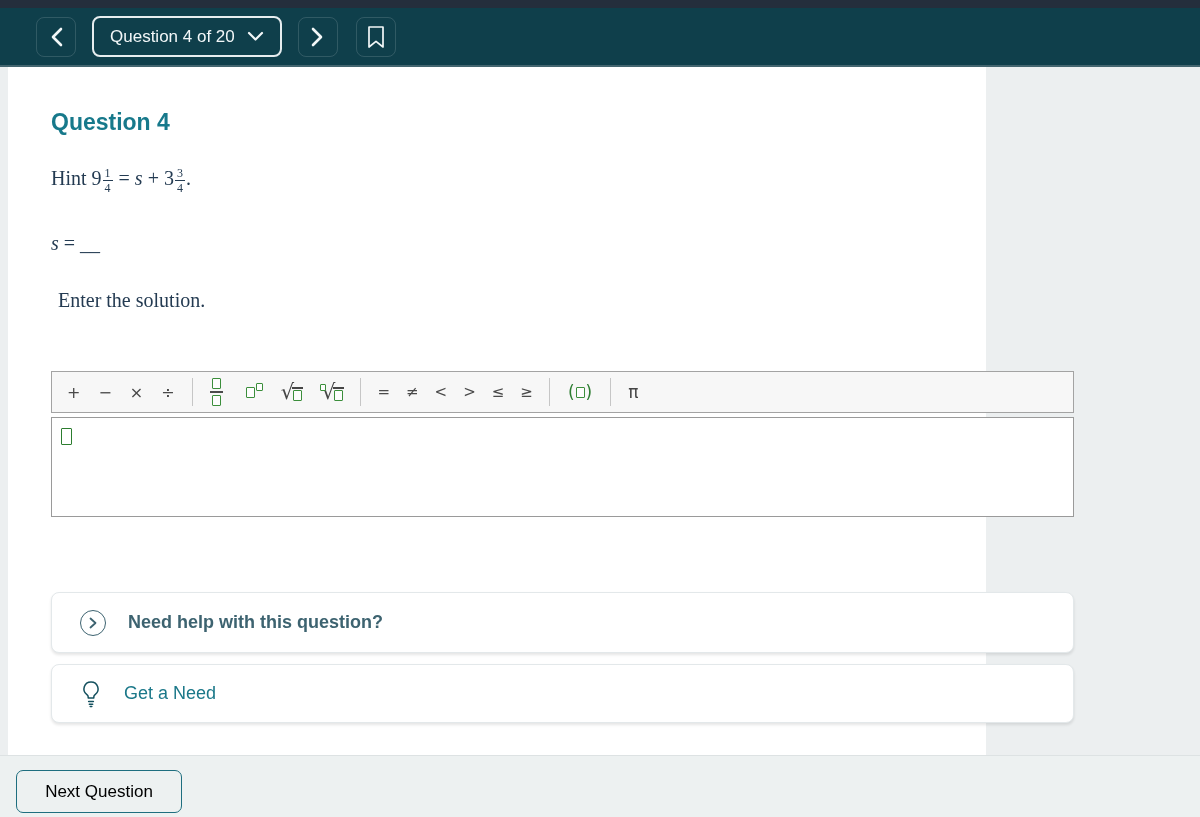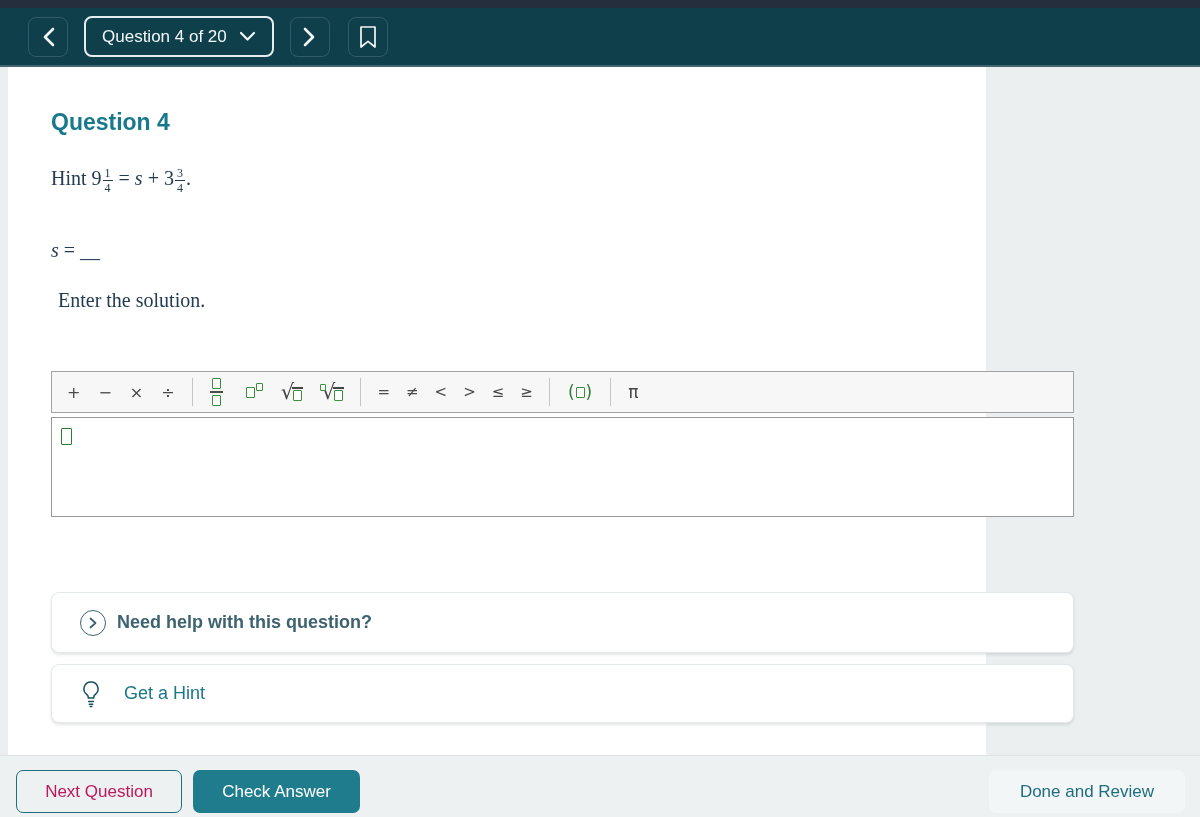--- a/index.html
+++ b/index.html
@@ -6,41 +6,41 @@
   html,body { background:#e7ebec; }
   .page {
     position:relative; width:1200px; height:817px; overflow:hidden;
     background:#eceff0; font-family:"Liberation Sans", sans-serif;
   }
   
   .topstrip { position:absolute; left:0; top:0; width:1200px; height:8px; background:#242e3c; }
   .appbar {
     position:absolute; left:0; top:8px; width:1200px; height:59px;
     background:#0f3f4b; border-bottom:2px solid #43656f;
-    display:flex; align-items:center; padding-left:28px; gap:16px;
+    display:flex; align-items:center; padding-left:36px; gap:16px;
   }
   .nav-btn {
     width:40px; height:40px; border-radius:8px; background:transparent;
     border:1px solid rgba(255,255,255,0.14);
     display:flex; align-items:center; justify-content:center; cursor:pointer;
   }
   .q-select {
     height:41px; border:2px solid #e6edef; border-radius:8px; background:transparent;
     color:#f2f7f8; font-size:17px; font-family:"Liberation Sans", sans-serif;
     display:flex; align-items:center; gap:12px; padding:0 16px; cursor:pointer;
   }
   
   .content { position:absolute; left:8px; top:67px; width:978px; height:688px; background:#ffffff; }
   .q-title {
     position:absolute; left:43px; top:42px;
     color:#17798b; font-size:23px; font-weight:bold;
   }
   .math { font-family:"Liberation Serif", serif; color:#243b52; font-size:20px; }
   .problem { position:absolute; left:43px; top:100px; }
-  .answer-line { position:absolute; left:43px; top:172px; }
+  .answer-line { position:absolute; left:43px; top:165px; }
   .instruction { position:absolute; left:50px; top:222px; }
   .var { font-style:italic; }
   .frac {
     display:inline-block; vertical-align:-0.55em; text-align:center;
     font-size:0.60em; line-height:1; margin:0 1px;
   }
   .frac .num { display:block; padding:0 2px 1px; border-bottom:1px solid #243b52; }
   .frac .den { display:block; padding:1px 2px 0; }
   
   .toolbar {
@@ -81,39 +81,39 @@
     position:absolute; left:9px; top:10px; width:11px; height:17px;
     border:1.5px solid #2c7d2f; border-radius:1px;
   }
   
   .card {
     position:absolute; left:43px; width:1023px; background:#ffffff;
     border:1px solid #e3e8ea; border-radius:8px;
     box-shadow:0 2px 3px rgba(0,0,0,0.10);
     display:flex; align-items:center; gap:22px; padding-left:28px; cursor:pointer;
   }
-  .card.help { top:525px; height:61px;gap:11px; }
+  .card.help { top:525px; height:61px; }
   .card.hint { top:597px; height:59px; }
   .help-label { color:#3d6370; font-size:18px; font-weight:bold; }
   .hint-label { color:#1b7889; font-size:18px; }
   .circle-icon {
     width:26px; height:26px; border-radius:50%; border:1.5px solid #3d6370;
     display:flex; align-items:center; justify-content:center;
   }
   
   .footer {
     position:absolute; left:0; top:755px; width:1200px; height:62px;
     background:#edf1f1; border-top:1px solid #dde2e3;
   }
   .btn {
     position:absolute; top:14px; height:43px; border-radius:7px;
     font-family:"Liberation Sans", sans-serif; font-size:17px; cursor:pointer;
     display:flex; align-items:center; justify-content:center;
   }
-  .btn-next { left:16px; width:166px; background:transparent; border:1.5px solid #1e6e7f; color:#be185d; }
+  .btn-next { left:16px; width:166px; background:transparent; border:1.5px solid #1e6e7f; color:#000000; }
   .btn-check { left:193px; width:167px; background:#1e7c8c; border:none; color:#ffffff; }
   .btn-done { right:15px; width:196px; background:#f3f6f6; border:none; color:#1e6e7f; }
 </style>
 </head>
 <body>
 
 <div class="page">
 
   <div class="topstrip"></div>
 
@@ -220,24 +220,22 @@
       <span class="help-label">Need help with this question?</span>
     </div>
 
     <div class="card hint">
       <svg width="22" height="28" viewBox="0 0 22 28" fill="none">
         <path d="M11 2 a7 7 0 0 1 4.1 12.7 c-.8.6-1.3 1.4-1.3 2.3 v1 h-5.6 v-1 c0-.9-.5-1.7-1.3-2.3 A7 7 0 0 1 11 2 Z" stroke="#14505e" stroke-width="1.5" stroke-linejoin="round"></path>
         <path d="M8.6 21.5 h4.8" stroke="#14505e" stroke-width="1.5" stroke-linecap="round"></path>
         <path d="M9.3 24.2 h3.4" stroke="#14505e" stroke-width="1.5" stroke-linecap="round"></path>
         <path d="M10.2 26.5 h1.6" stroke="#14505e" stroke-width="1.5" stroke-linecap="round"></path>
       </svg>
-      <span class="hint-label">Get a Hint</span>
+      <span class="hint-label">Get a Need</span>
     </div>
 
   </main>
 
   <footer class="footer">
     <button class="btn btn-next">Next Question</button>
-    <button class="btn btn-check">Check Answer</button>
-    <button class="btn btn-done">Done and Review</button>
   </footer>
 
 </div>
 
 </body></html>

